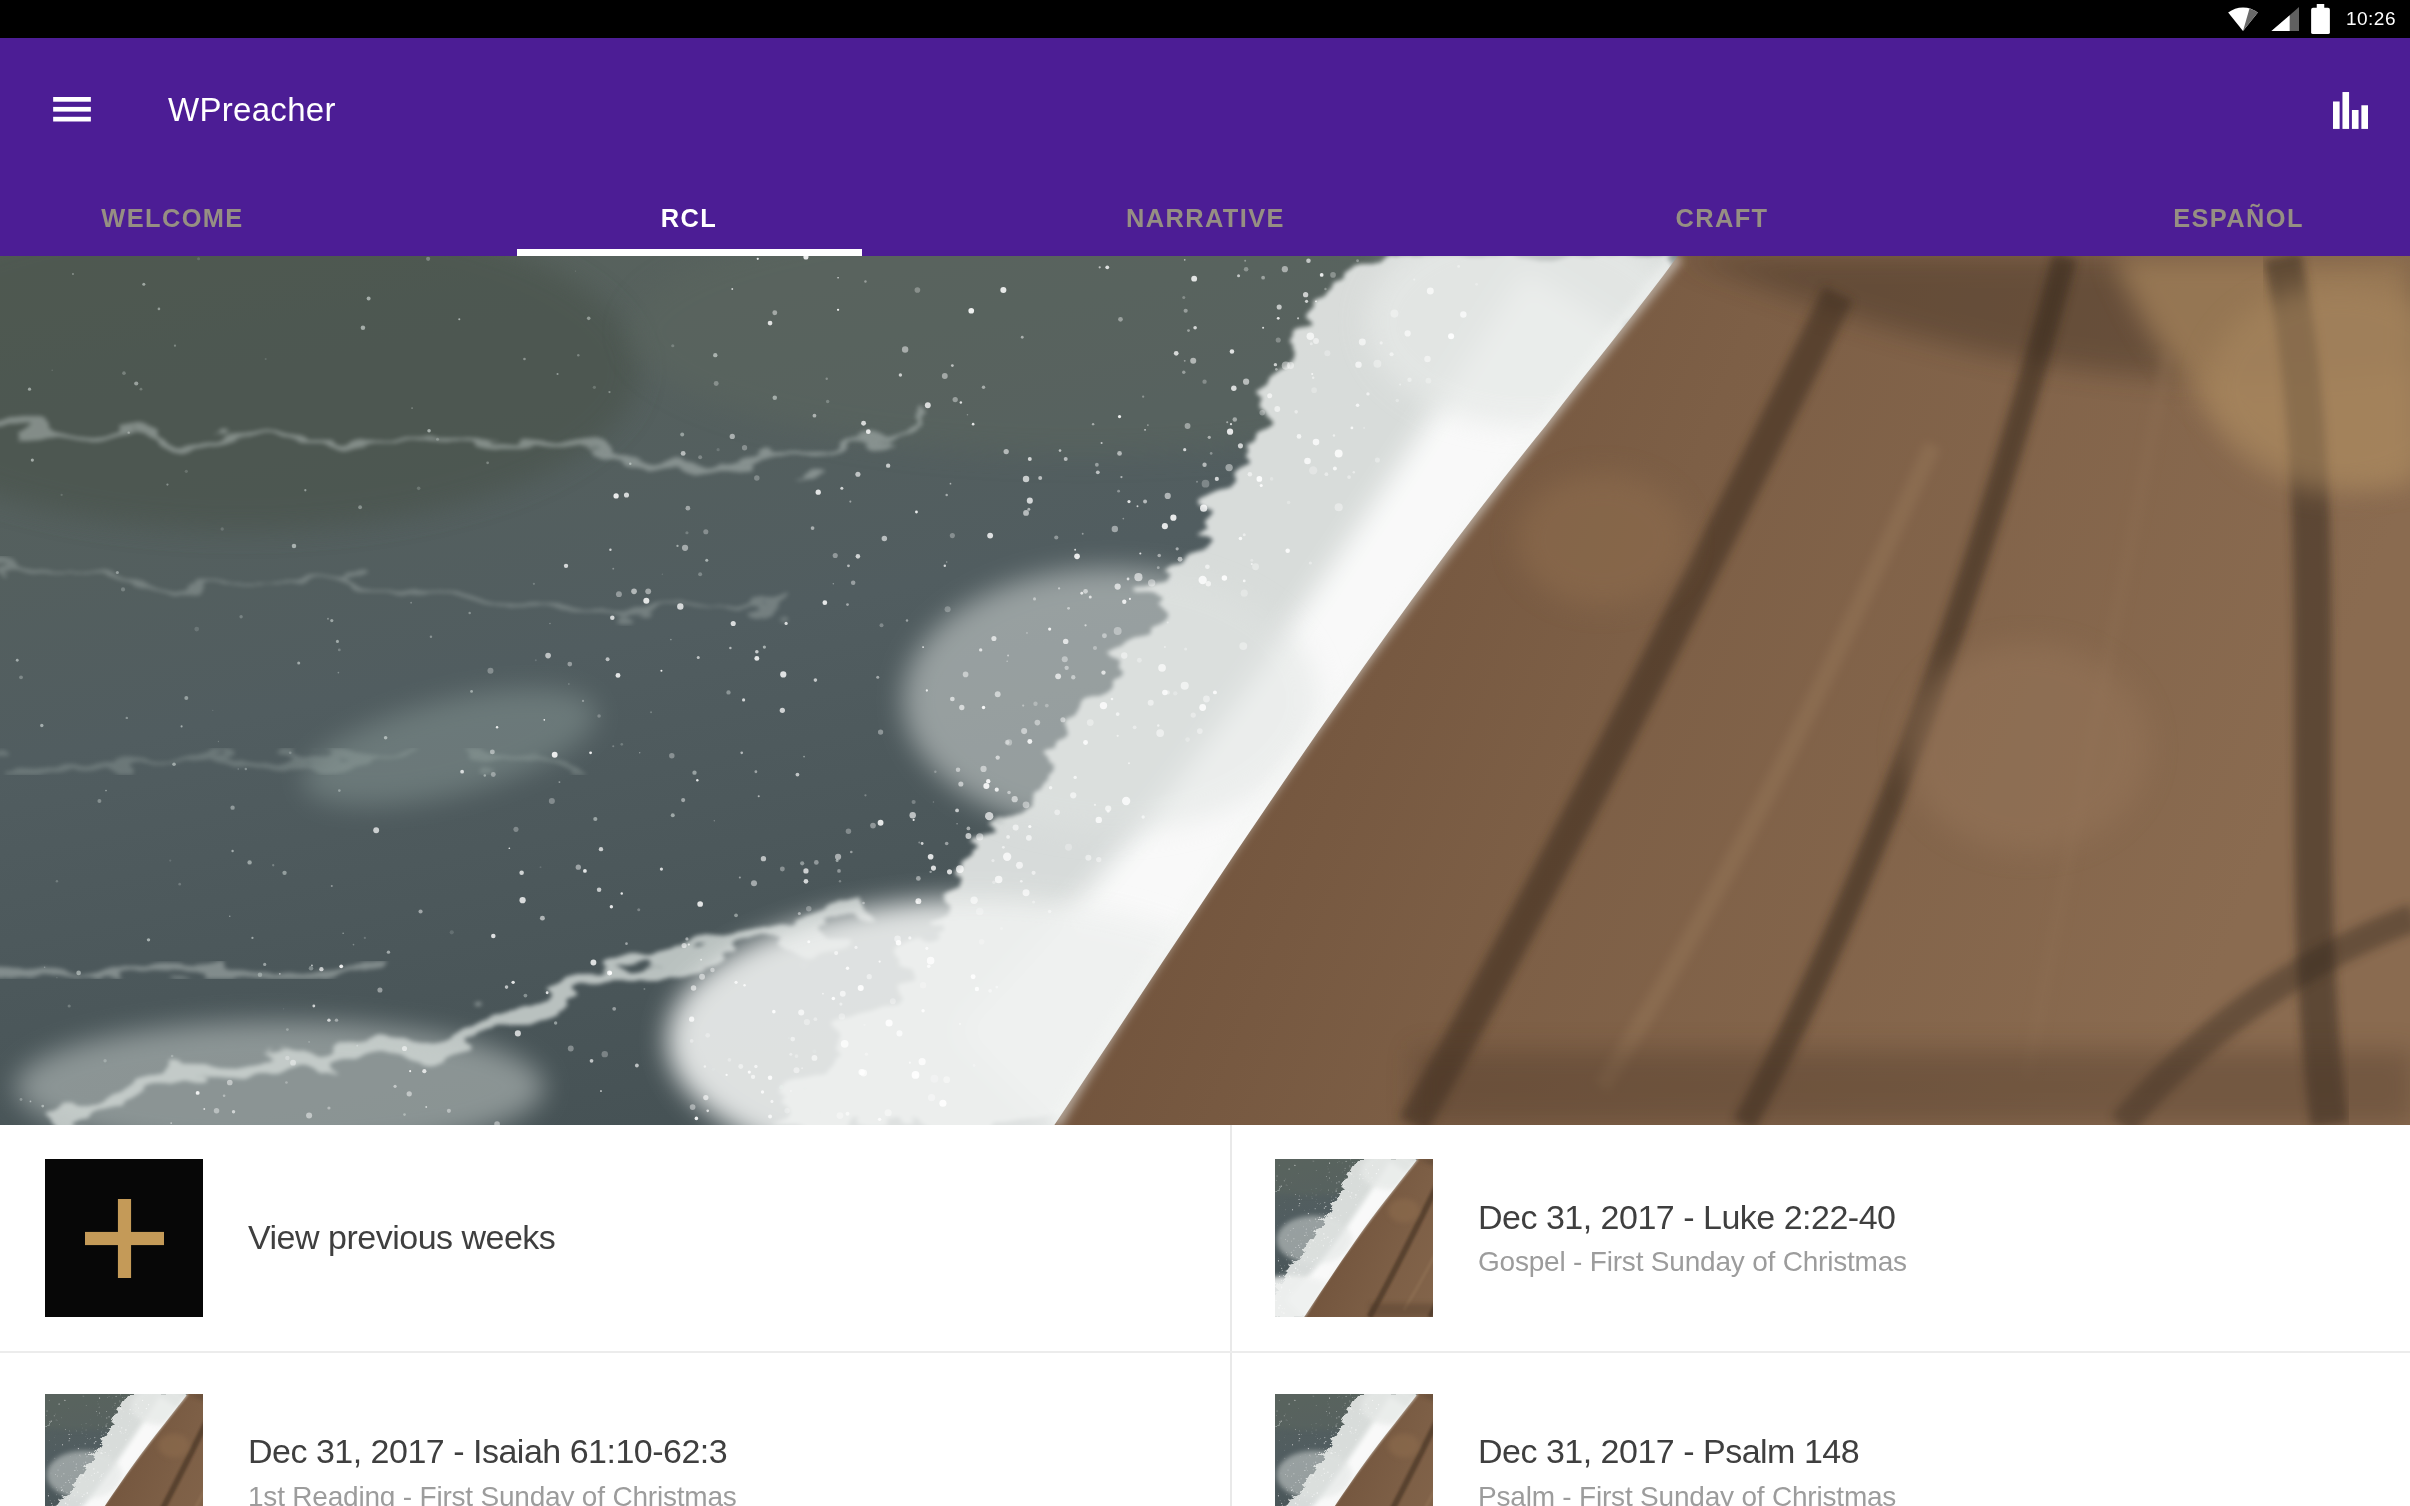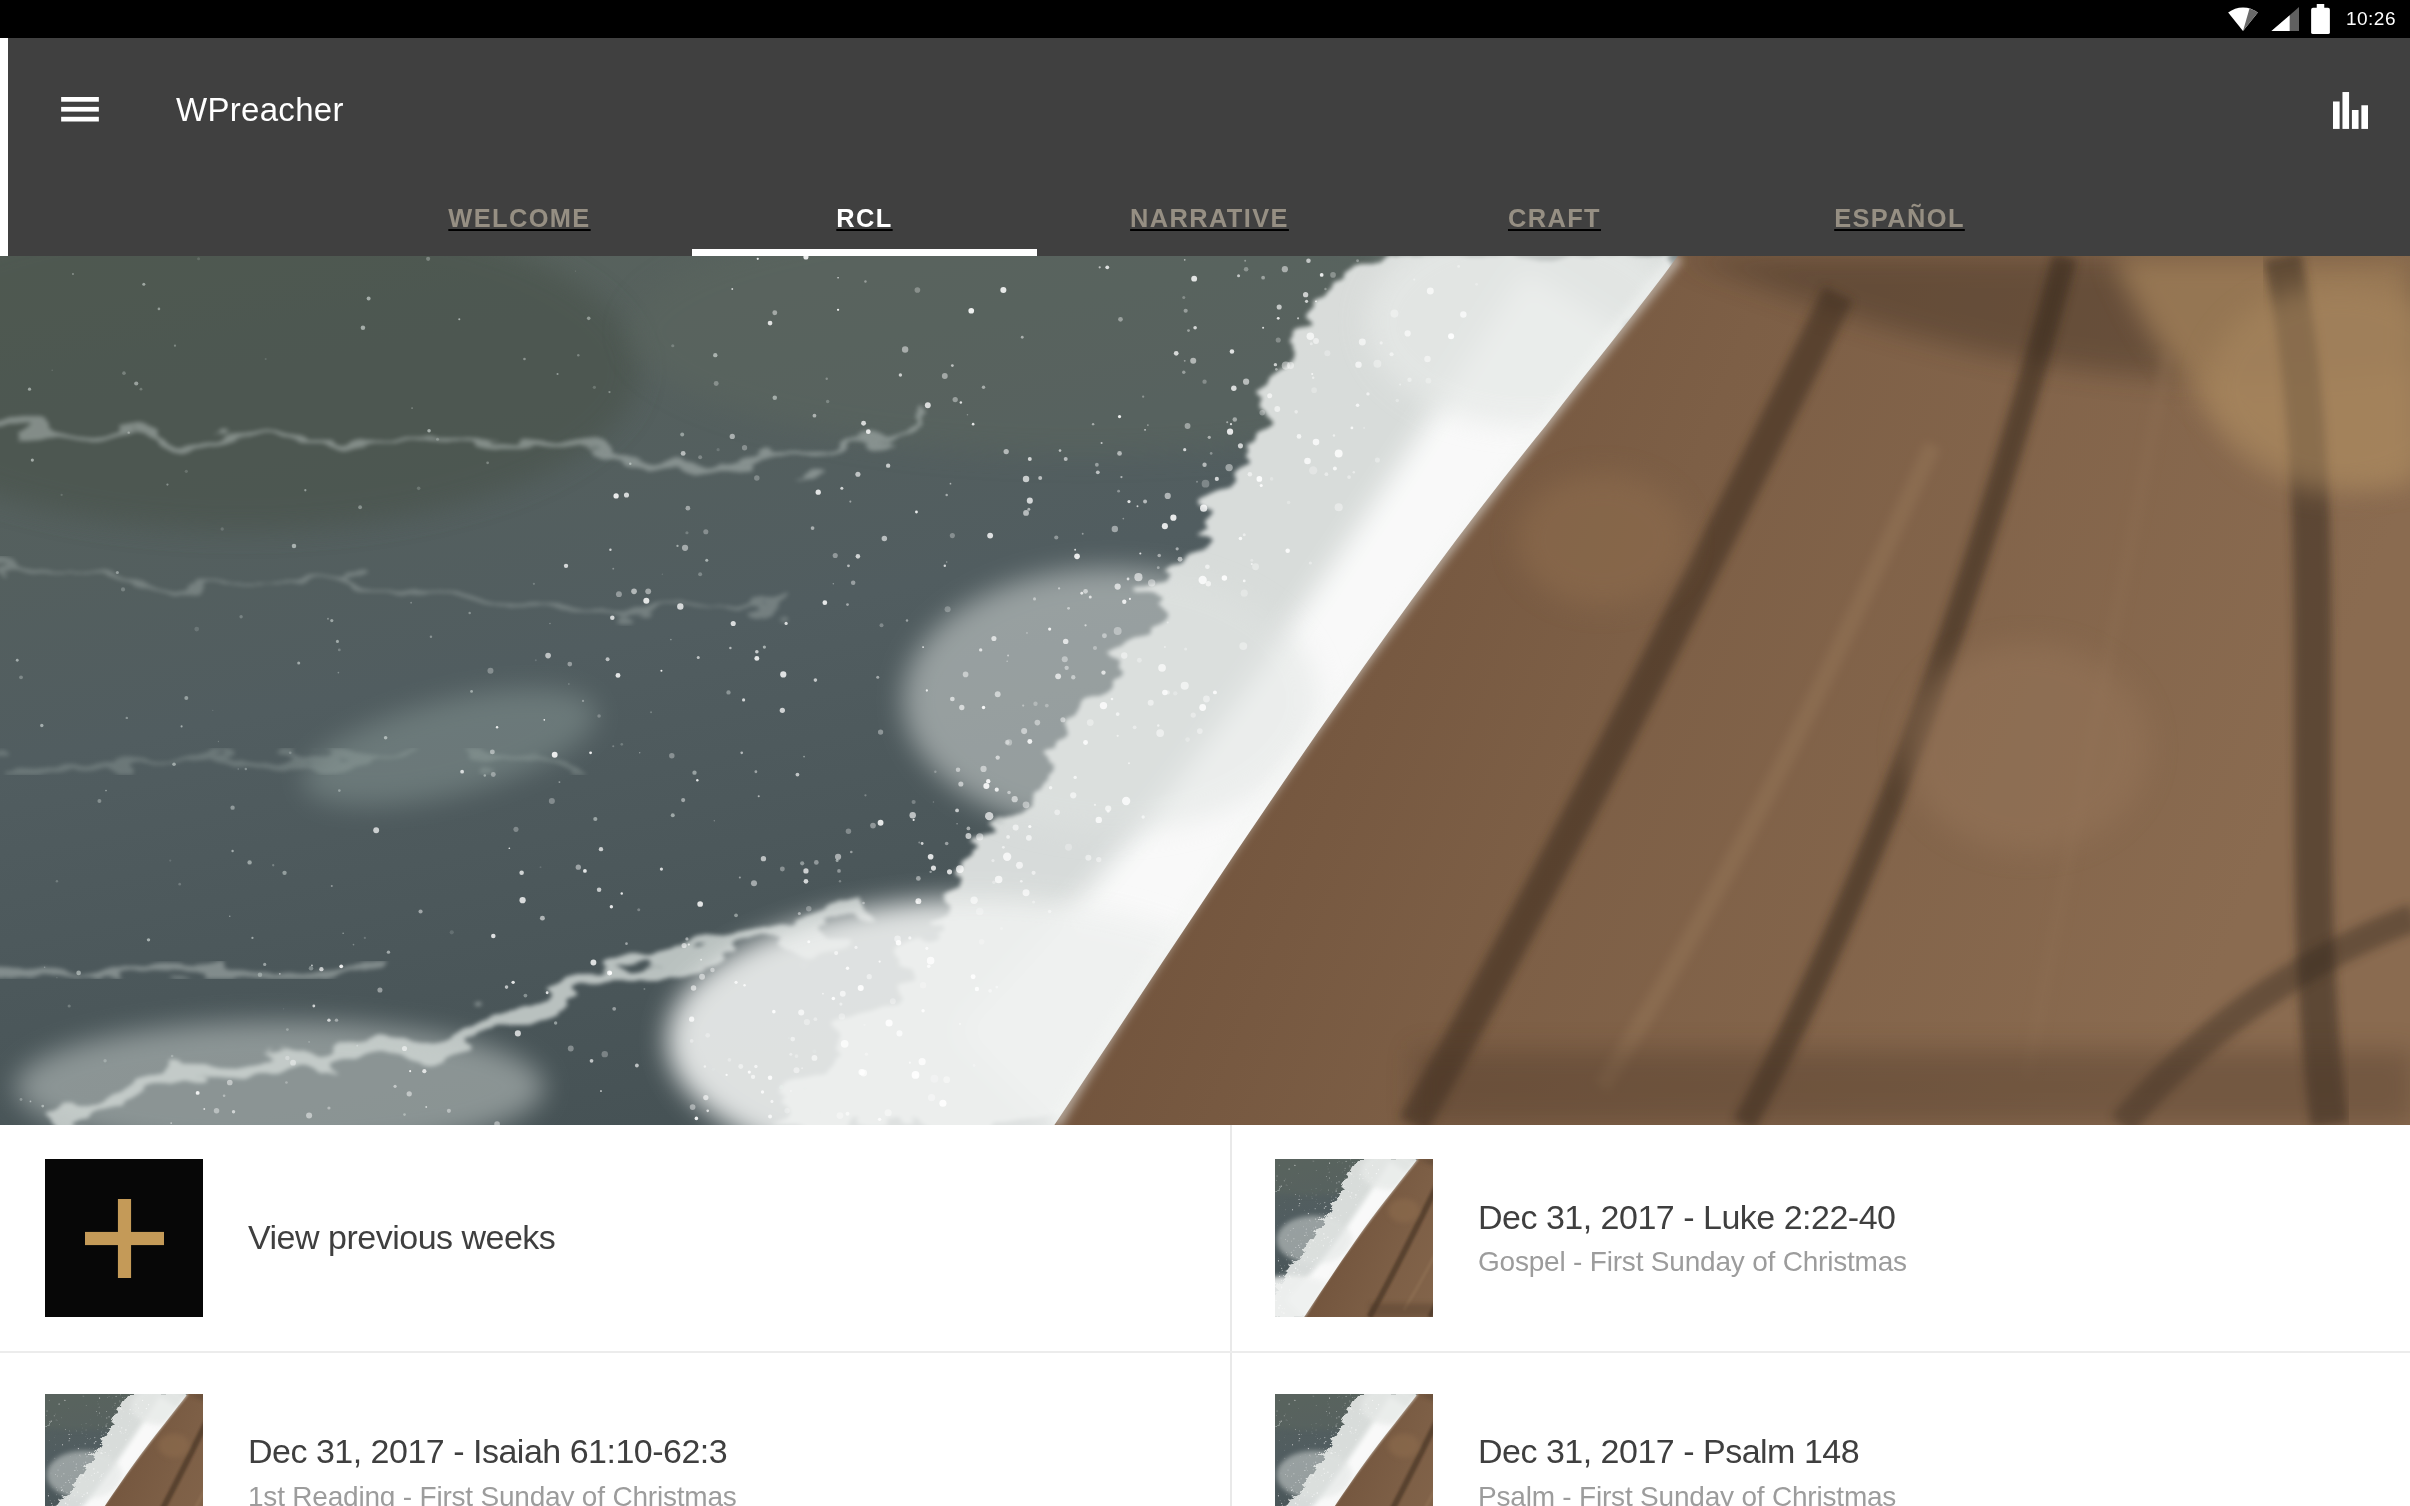--- a/index.html
+++ b/index.html
@@ -6,28 +6,28 @@
   .screen{position:relative;width:2411px;height:1507px;overflow:hidden;background:#ffffff;
           font-family:"Liberation Sans","DejaVu Sans",sans-serif;-webkit-font-smoothing:antialiased;}
 
   
   .status-bar{height:38px;background:#000000;display:flex;align-items:center;justify-content:flex-end;
               gap:12.2px;padding:0 15px;color:#ffffff;}
   .status-bar .time{font-size:19px;font-weight:400;letter-spacing:0.5px;margin-left:3.8px;}
   .status-bar svg{display:block;}
 
   
-  .app-bar{background:#404040;margin-left:8px;}
+  .app-bar{background:#4c1d95;}
   .app-bar-top{height:143px;display:flex;align-items:center;padding-left:53px;}
   .icon-btn{background:none;border:none;padding:0;cursor:pointer;display:flex;align-items:center;}
   .app-title{margin:0 0 0 77px;font-size:33px;font-weight:400;color:#ffffff;letter-spacing:0.3px;}
   .stats-btn{margin-left:auto;margin-right:43px;}
 
   
-  .tabs{height:75px;display:flex;justify-content:center;text-decoration:underline;}
+  .tabs{height:75px;display:flex;justify-content:space-between;}
   .tab{width:345px;position:relative;display:flex;align-items:center;justify-content:center;
        font-size:25.4px;font-weight:700;letter-spacing:1.4px;color:#968f83;cursor:pointer;user-select:none;}
   .tab.active{color:#ffffff;}
   .tab.active::after{content:"";position:absolute;left:0;right:0;bottom:0;height:6.6px;background:#ffffff;}
 
   
   .hero{height:869px;background:#515d60;overflow:hidden;}
   .hero svg{display:block;width:100%;height:100%;}
 
   

